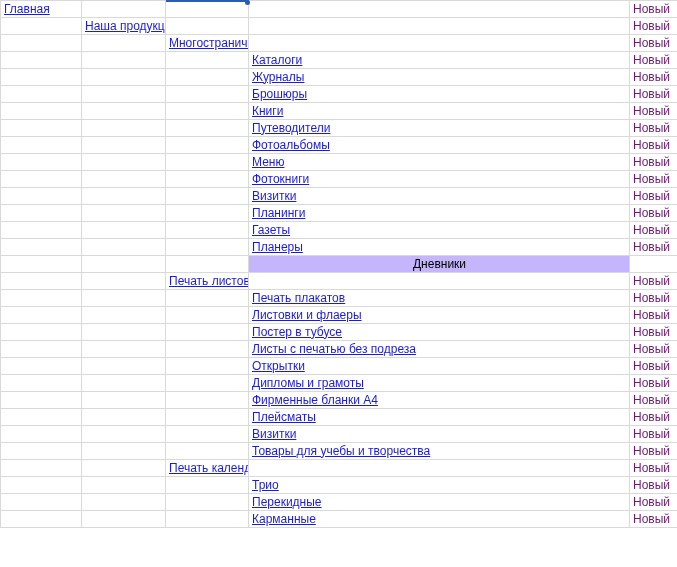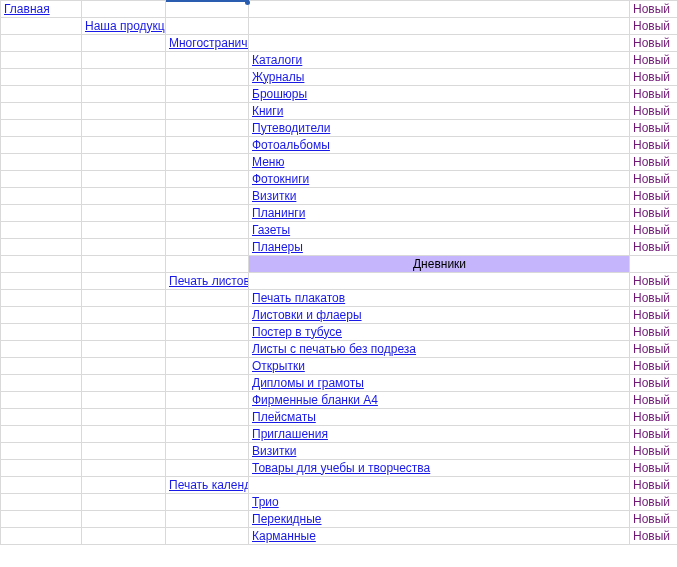--- a/index.html
+++ b/index.html
@@ -266,27 +266,20 @@
           <td>&nbsp;</td>
           <td>&nbsp;</td>
           <td>&nbsp;</td>
           <td><span class="lnk">Плейсматы</span></td>
           <td class="status">Новый</td>
         </tr>
         <tr>
           <td>&nbsp;</td>
           <td>&nbsp;</td>
           <td>&nbsp;</td>
-          <td><span class="lnk">Приглашения</span></td>
-          <td class="status">Новый</td>
-        </tr>
-        <tr>
-          <td>&nbsp;</td>
-          <td>&nbsp;</td>
-          <td>&nbsp;</td>
           <td><span class="lnk">Визитки</span></td>
           <td class="status">Новый</td>
         </tr>
         <tr>
           <td>&nbsp;</td>
           <td>&nbsp;</td>
           <td>&nbsp;</td>
           <td><span class="lnk">Товары для учебы и творчества</span></td>
           <td class="status">Новый</td>
         </tr>

